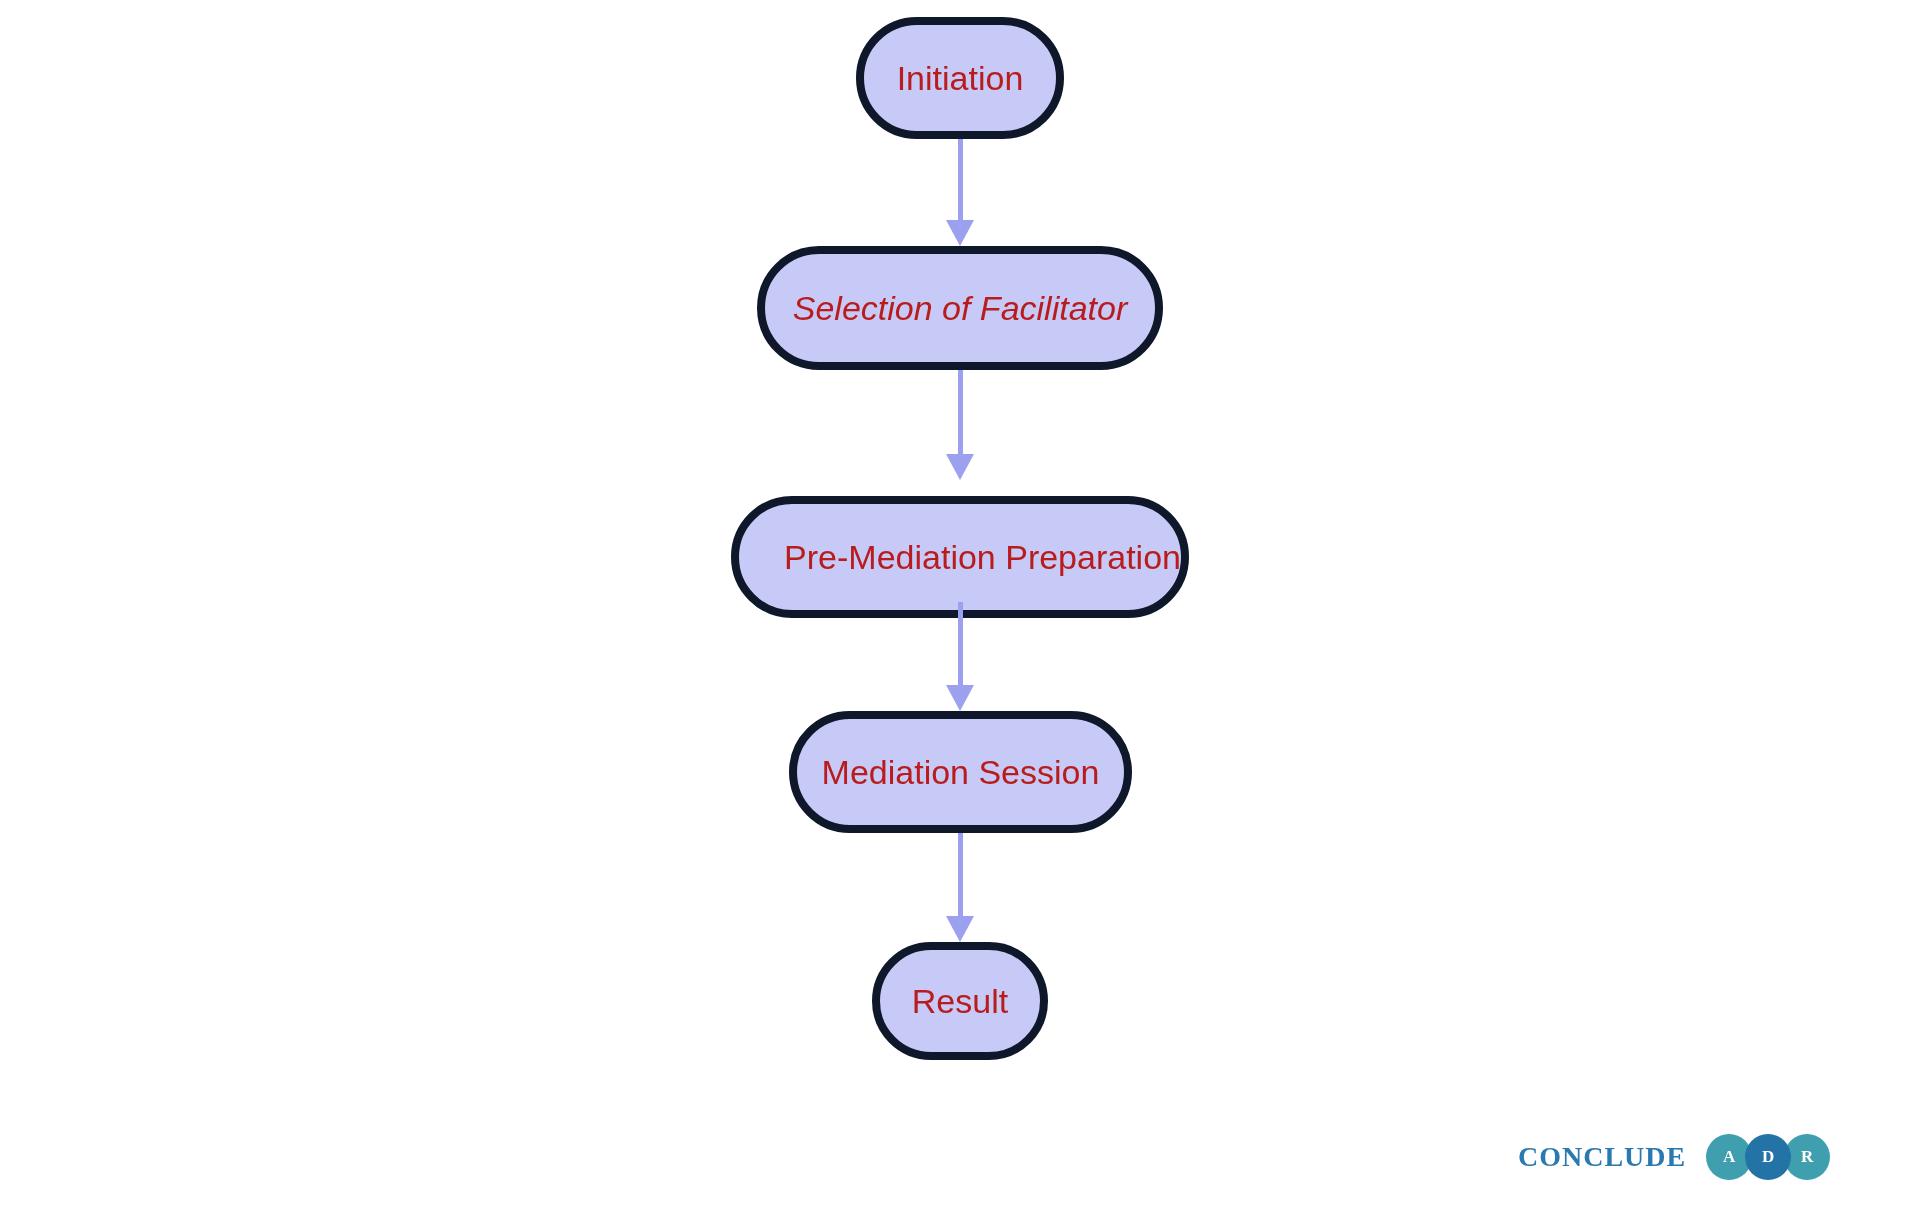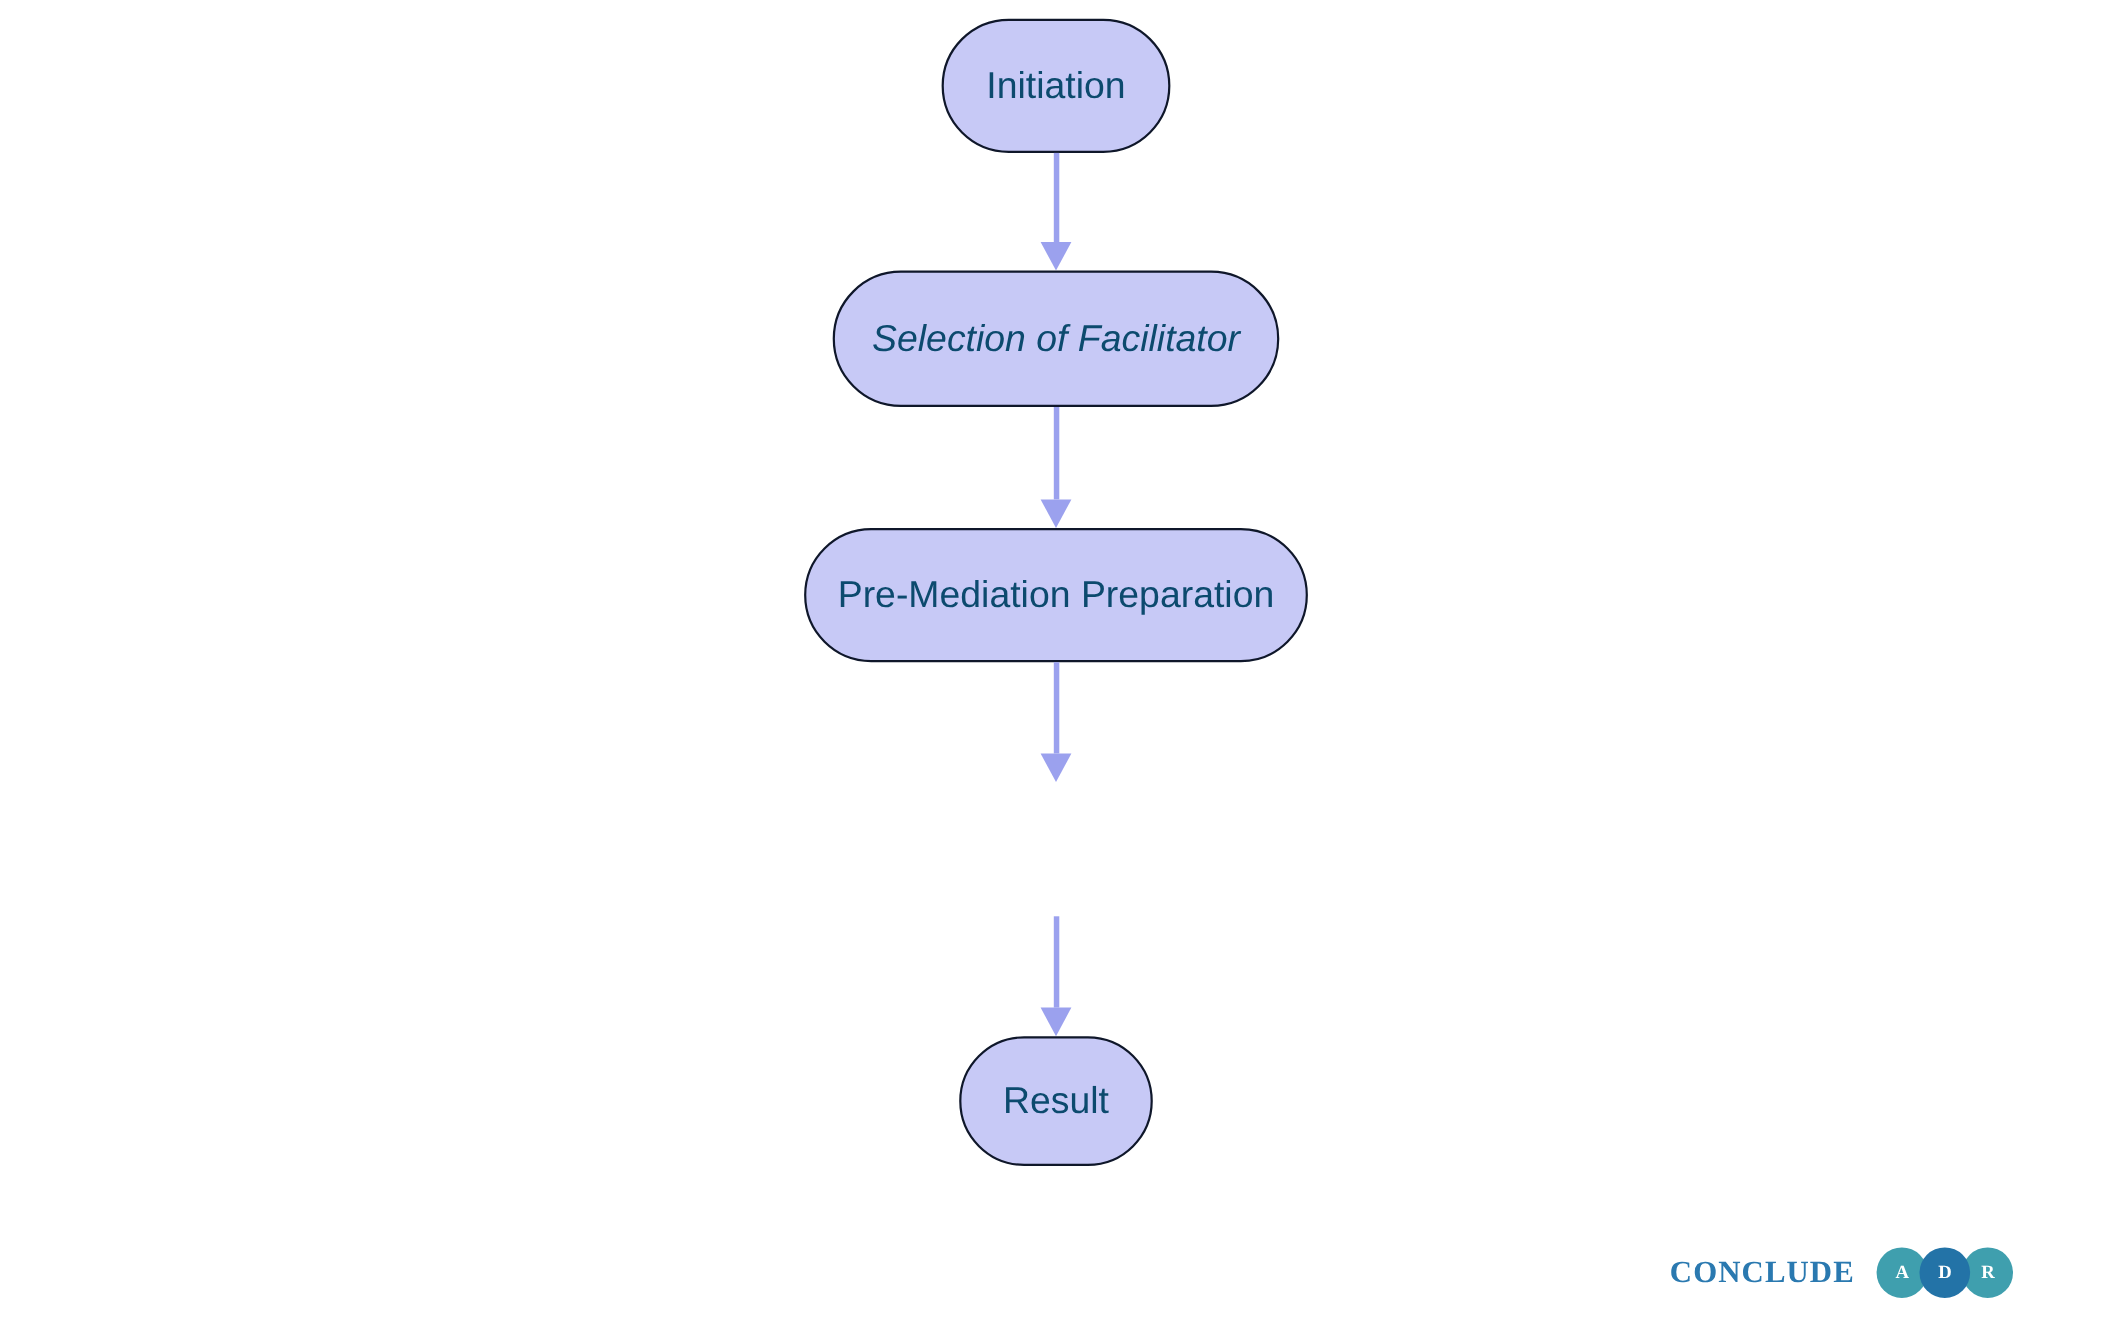--- a/index.html
+++ b/index.html
@@ -14,34 +14,34 @@
     background: #ffffff;
     overflow: hidden;
     font-family: "Liberation Sans", "DejaVu Sans", sans-serif;
   }
 
   
   .node {
     position: absolute;
     box-sizing: border-box;
     background: #c7c9f6;
-    border: 2px solid #0f172a;
+    border: 8px solid #0f172a;
     border-radius: 62px;
     display: flex;
     align-items: center;
     justify-content: center;
-    color: #0c4a6e;
+    color: #b91c1c;
     font-size: 34px;
     font-weight: 500;
     white-space: nowrap;
     text-align: center;
   }
   .node-0 { left: 856px; top: 17px;  width: 208px; height: 122px; }
   .node-1 { left: 757px; top: 246px; width: 406px; height: 124px; font-style: italic; }
-  .node-2 { left: 731px; top: 480px; width: 458px; height: 122px; }
+  .node-2 { left: 731px; top: 496px; width: 458px; height: 122px; justify-content: flex-end; }
   .node-3 { left: 789px; top: 711px; width: 343px; height: 122px; }
   .node-4 { left: 872px; top: 942px; width: 176px; height: 118px; }
 
   
   .connector {
     position: absolute;
     left: 943px;
     width: 34px;
     display: flex;
     flex-direction: column;
@@ -127,20 +127,23 @@
 
   <div class="node node-2">
     <span>Pre-Mediation Preparation</span>
   </div>
 
   <div class="connector connector-2">
     <div class="line"></div>
     <div class="head"></div>
   </div>
 
+  <div class="node node-3">
+    <span>Mediation Session</span>
+  </div>
 
   <div class="connector connector-3">
     <div class="line"></div>
     <div class="head"></div>
   </div>
 
   <div class="node node-4">
     <span>Result</span>
   </div>
 

